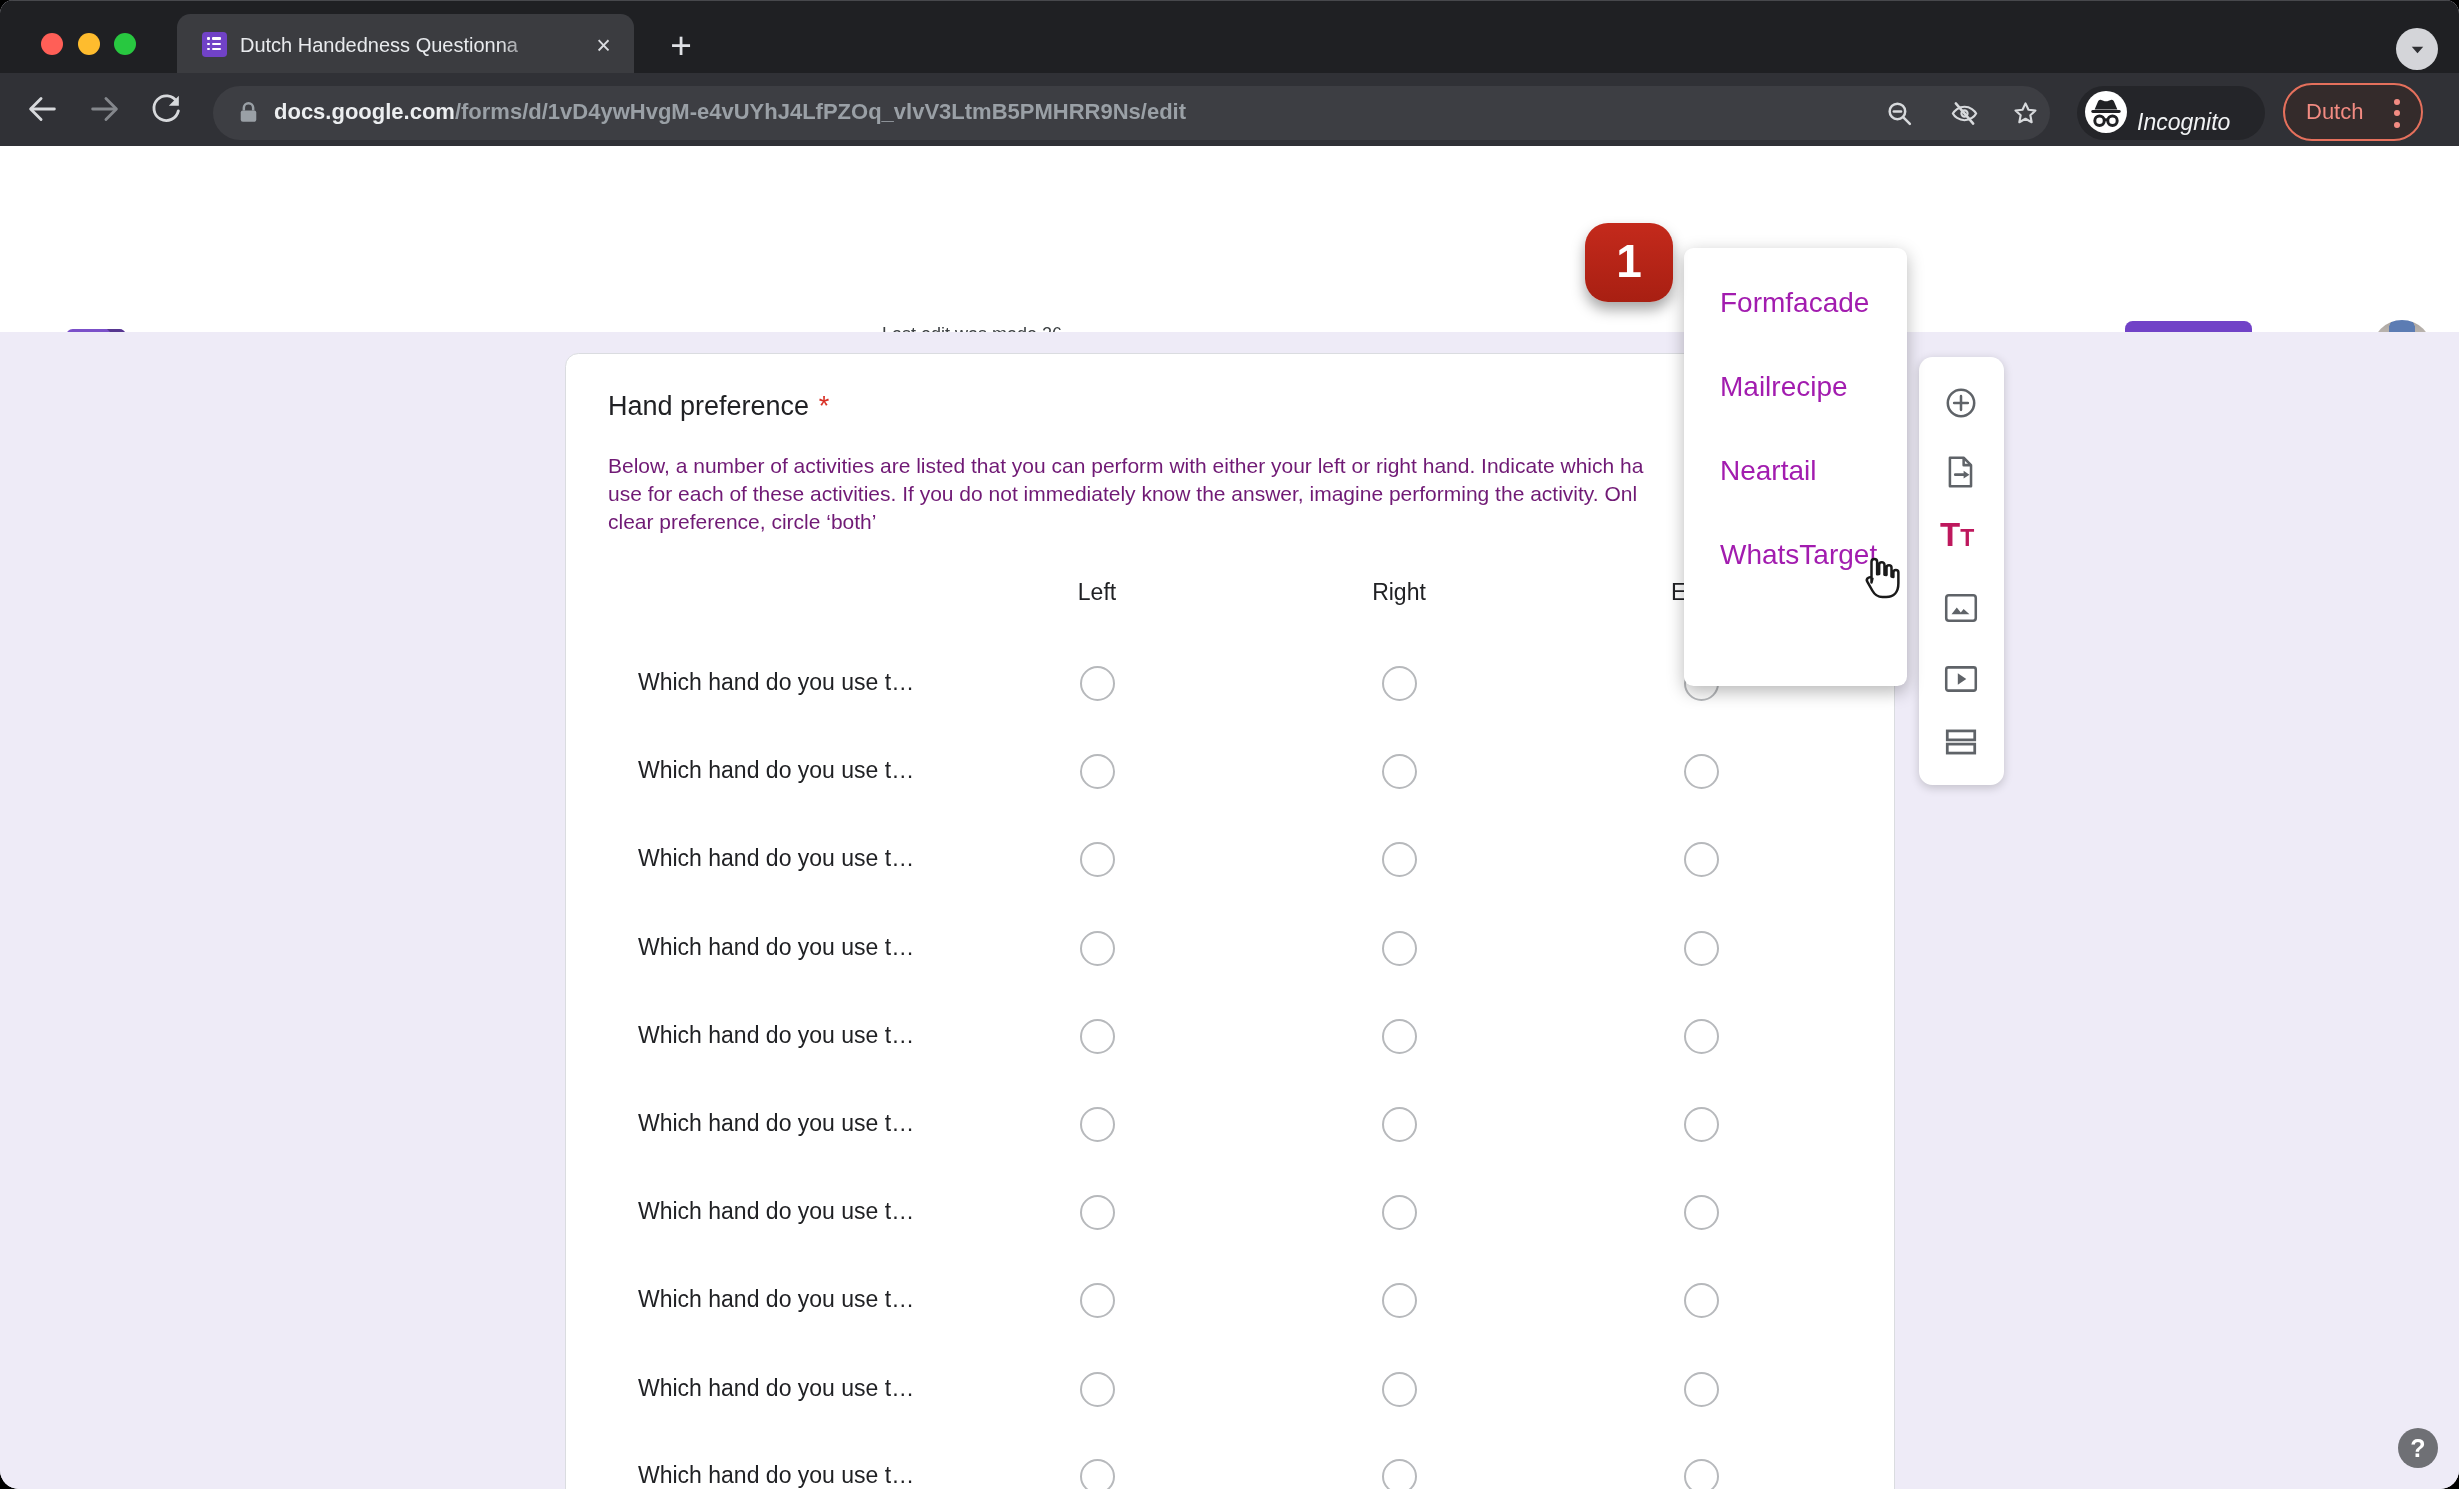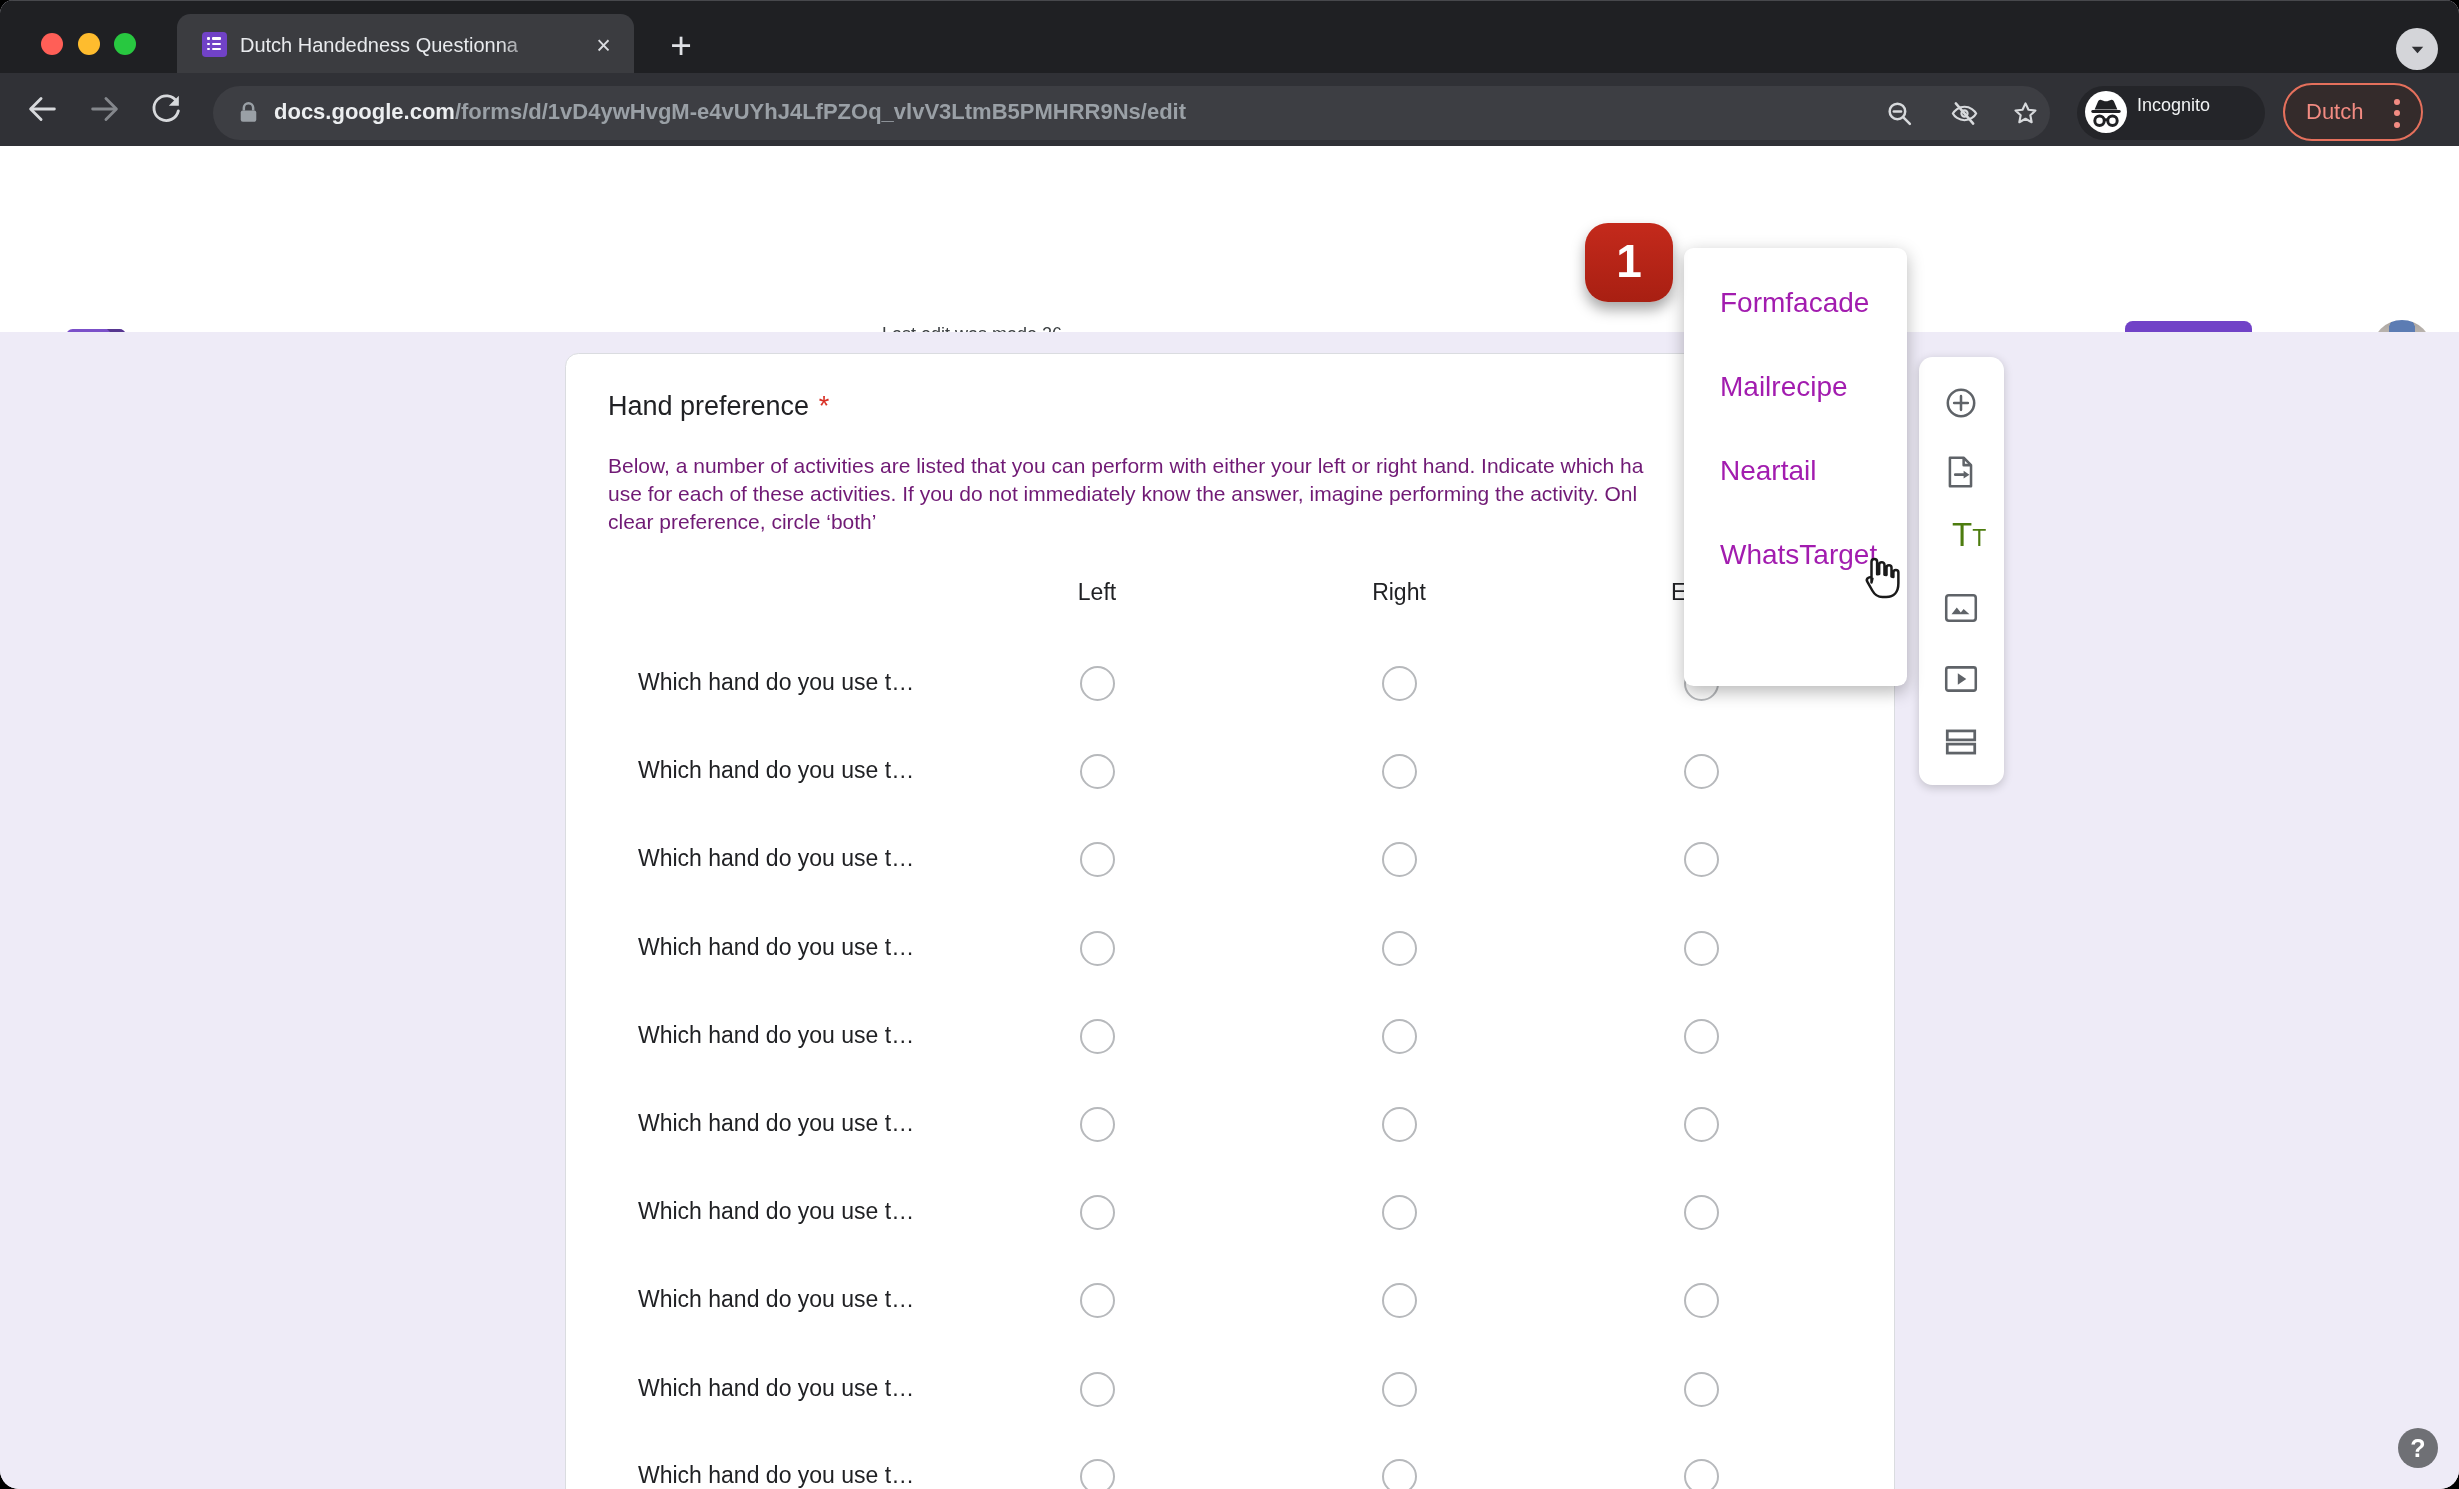--- a/index.html
+++ b/index.html
@@ -39,21 +39,21 @@
   .urlpill { position:absolute; left:213px; top:12.5px; width:1837px; height:54px; border-radius:27px;
              background:#3d3e43; }
   .url-text { position:absolute; left:61px; top:13.4px; font-size:22px; white-space:nowrap; }
   .url-host { color:#eceef0; font-weight:700; }
   .url-path { color:#9aa0a6; font-weight:700; }
   .pill-ic { position:absolute; top:13.4px; width:29px; height:29px; }
   .incog-chip { position:absolute; left:2077px; top:12.5px; width:188px; height:54px; border-radius:27px;
                 background:#242529; }
   .incog-circle { position:absolute; left:7.7px; top:5.8px; width:42px; height:42px; border-radius:50%;
                   background:#fff; }
-  .incog-label { position:absolute; left:60px; top:9px; font-size:18px; color:#f1f3f4; }
+  .incog-label { position:absolute; left:60px; top:23px; font-size:23px; color:#f1f3f4;font-style:italic; }
   .update-pill { position:absolute; left:2283px; top:9.6px; width:140px; height:58px; border-radius:29px;
                  border:2.4px solid #e5705c; background:#342b2b; }
   .update-label { position:absolute; left:21px; top:14.4px; font-size:22px; color:#f28b82; }
   .update-kebab { position:absolute; left:108px; top:12.5px; width:7.7px; height:33px; }
   .update-kebab i { position:absolute; left:1px; width:5.8px; height:5.8px; border-radius:50%; background:#f28b82; display:block;}
   .update-kebab i:nth-child(1){top:1.9px;} .update-kebab i:nth-child(2){top:13.4px;} .update-kebab i:nth-child(3){top:25px;}
 
   
   .fheader { position:absolute; left:0; top:146px; width:2459px; height:186px; background:#fff; }
   .forms-logo { position:absolute; left:66px; top:183px; width:60px; height:60px; }
@@ -107,21 +107,21 @@
                  border-radius:9.6px; box-shadow:0 5.8px 17.3px rgba(0,0,0,.28); z-index:30; padding-top:13.4px; }
   .menu-item { position:relative; height:84px; font-size:28px; color:#a21caf; line-height:84px;
                padding-left:36px; white-space:nowrap; }
   .menu-item.hl { background:#ebebeb; }
   .cursor-svg { position:absolute; left:1854px; top:552px; width:50px; height:50px; z-index:60; }
 
   
   .side-toolbar { position:absolute; left:1919px; top:25px; width:85px; height:428px; background:#fff;
                   border-radius:13.4px; box-shadow:0 2.9px 9.6px rgba(0,0,0,.18); z-index:20; }
   .sico { position:absolute; left:23px; width:38px; height:38px; }
-  .tt-glyph { position:absolute; left:21px; font-weight:400; color:#4d7c0f; white-space:nowrap;margin-left:12px;}
+  .tt-glyph { position:absolute; left:21px; font-weight:700; color:#be185d; white-space:nowrap;}
   .tt-glyph .big { font-size:33px; } .tt-glyph .small { font-size:23px; }
 
   
   .badge1 { position:absolute; left:1585px; top:223px; width:88px; height:79px; z-index:50;
             background:linear-gradient(180deg,#c42a1c,#a81f12); border-radius:23px;
             box-shadow:0 7.7px 13.4px rgba(0,0,0,.35);
             color:#fff; font-size:46px; font-weight:700; text-align:center; line-height:77px; }
 
   
   .help-fab { position:absolute; left:2398px; top:1428px; width:40px; height:40px; border-radius:50%;

